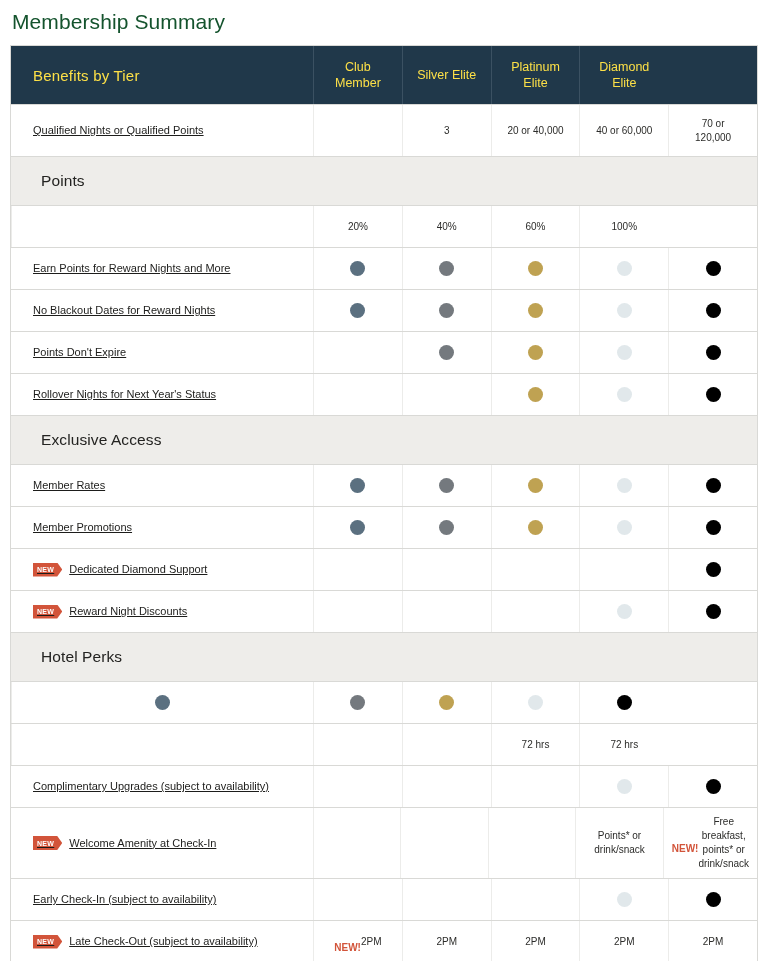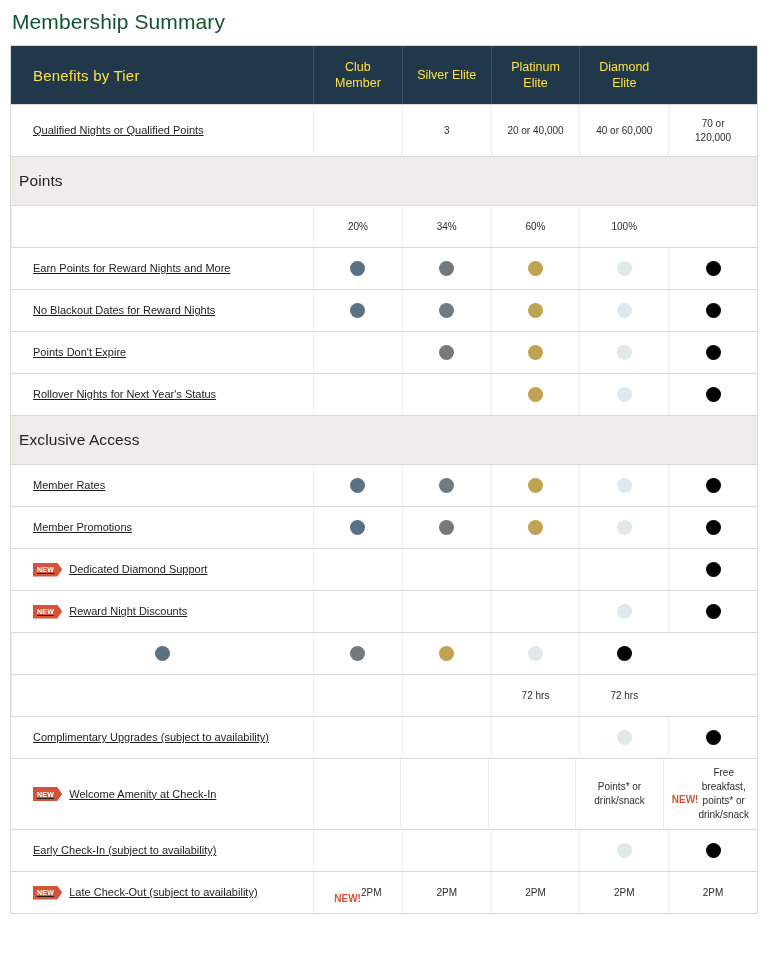--- a/index.html
+++ b/index.html
@@ -53,21 +53,21 @@
     font-weight: 500;
     line-height: 1.3;
     padding: 8px 12px;
   }
   .section-row {
     background: var(--section-bg);
     border-top: 1px solid var(--row-border);
     min-height: 49px;
     display: flex;
     align-items: center;
-    padding-left: 8px;
+    padding-left: 30px;
   }
   .section-title {
     font-size: 15.5px;
     color: #232321;
     letter-spacing: 0.1px;
   }
   .benefit-row {
     border-top: 1px solid var(--row-border);
     min-height: 42px;
     background: #ffffff;
@@ -144,21 +144,21 @@
         <div class="value-cell"><span class="value-text">40 or 60,000</span></div>
         <div class="value-cell"><span class="value-text">70 or
 120,000</span></div>
       </div>
       <div class="section-row">
         <span class="section-title">Points</span>
       </div>
       <div class="row benefit-row">
         <div class="value-cell"></div>
         <div class="value-cell"><span class="value-text">20%</span></div>
-        <div class="value-cell"><span class="value-text">34%</span></div>
+        <div class="value-cell"><span class="value-text">40%</span></div>
         <div class="value-cell"><span class="value-text">60%</span></div>
         <div class="value-cell"><span class="value-text">100%</span></div>
       </div>
       <div class="row benefit-row">
         <div class="label-cell">
           <span class="label-text">Earn Points for Reward Nights and More</span>
         </div>
         <div class="value-cell"><span class="dot" style="background: rgb(91, 112, 128);"></span></div>
         <div class="value-cell"><span class="dot" style="background: rgb(116, 121, 126);"></span></div>
         <div class="value-cell"><span class="dot" style="background: rgb(191, 162, 82);"></span></div>
@@ -232,20 +232,23 @@
       <div class="row benefit-row">
         <div class="label-cell">
           <span class="new-badge">NEW</span>
           <span class="label-text">Reward Night Discounts</span>
         </div>
         <div class="value-cell"></div>
         <div class="value-cell"></div>
         <div class="value-cell"></div>
         <div class="value-cell"><span class="dot" style="background: rgb(225, 232, 235);"></span></div>
         <div class="value-cell"><span class="dot" style="background: rgb(0, 0, 0);"></span></div>
+      </div>
+      <div class="section-row">
+        <span class="section-title">Hotel Perks</span>
       </div>
       <div class="row benefit-row">
         <div class="value-cell"><span class="dot" style="background: rgb(91, 112, 128);"></span></div>
         <div class="value-cell"><span class="dot" style="background: rgb(116, 121, 126);"></span></div>
         <div class="value-cell"><span class="dot" style="background: rgb(191, 162, 82);"></span></div>
         <div class="value-cell"><span class="dot" style="background: rgb(225, 232, 235);"></span></div>
         <div class="value-cell"><span class="dot" style="background: rgb(0, 0, 0);"></span></div>
       </div>
       <div class="row benefit-row">
         <div class="value-cell"></div>

